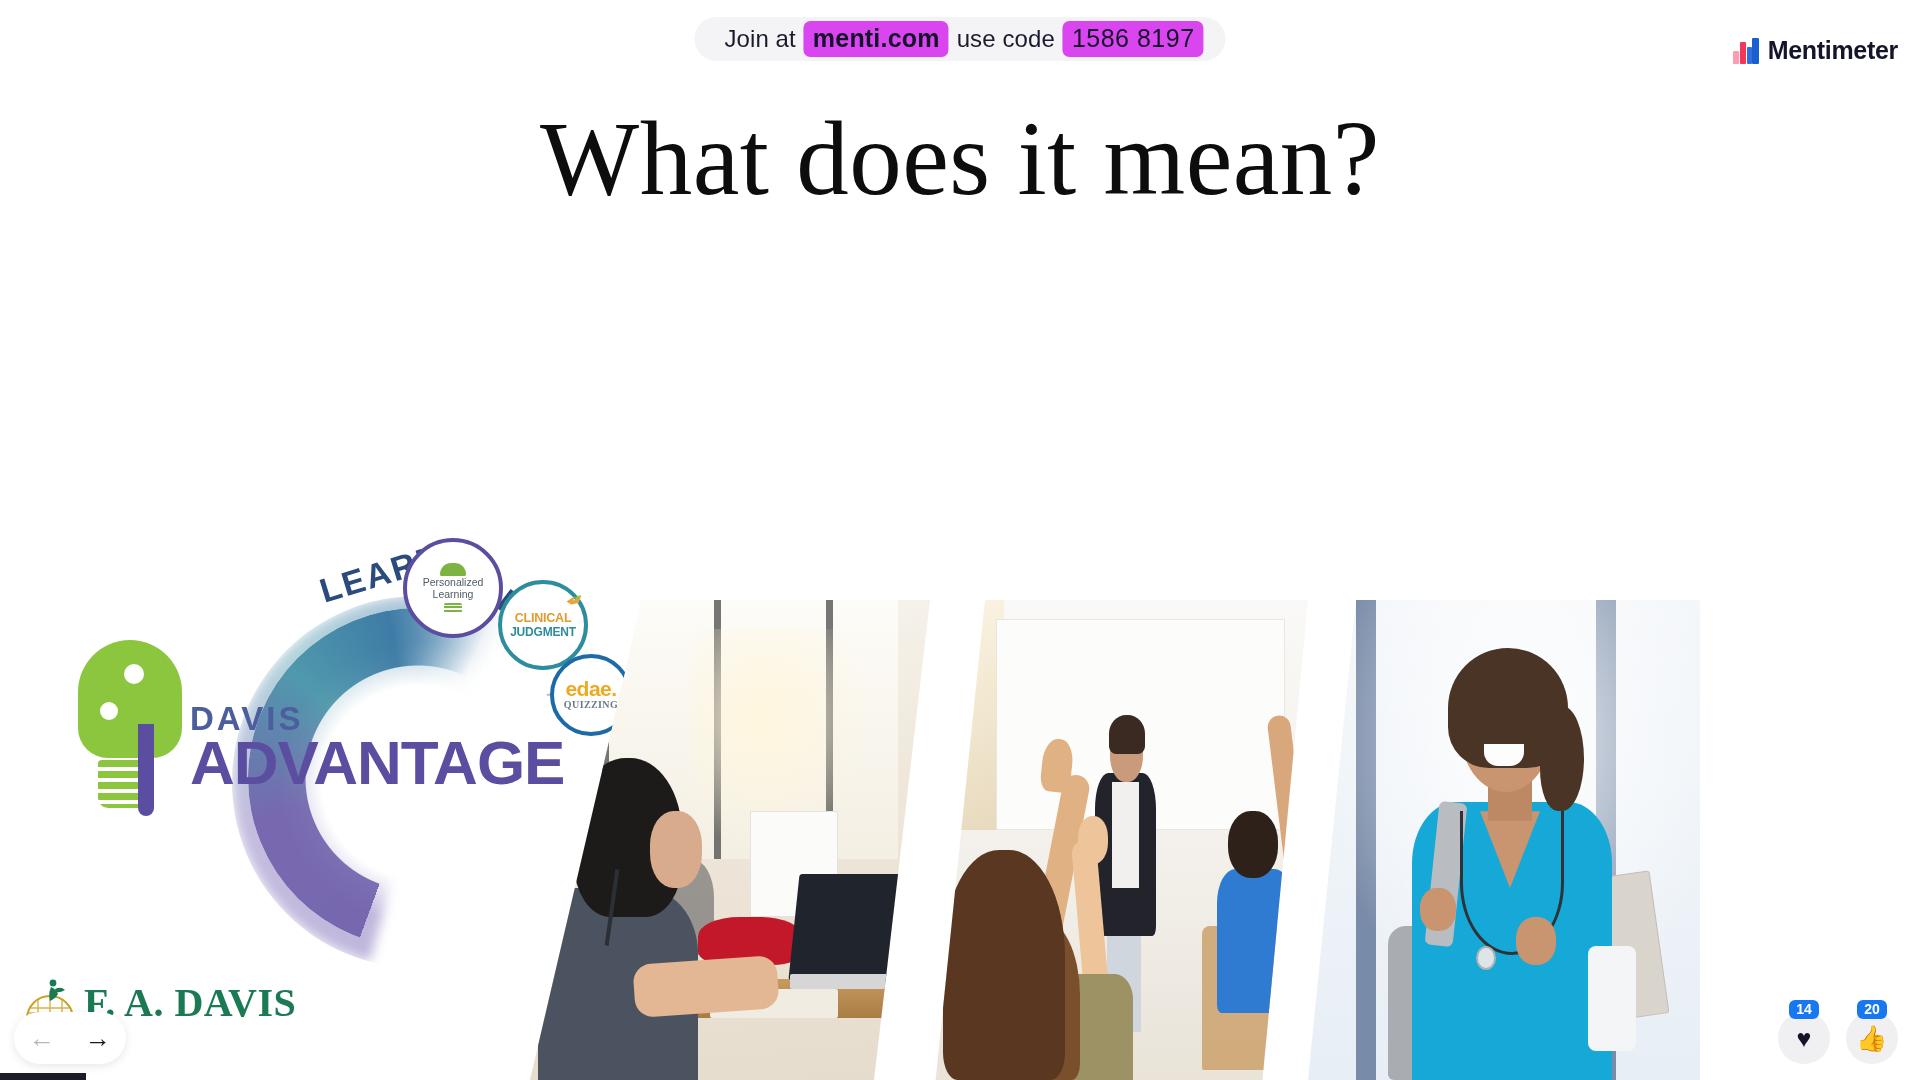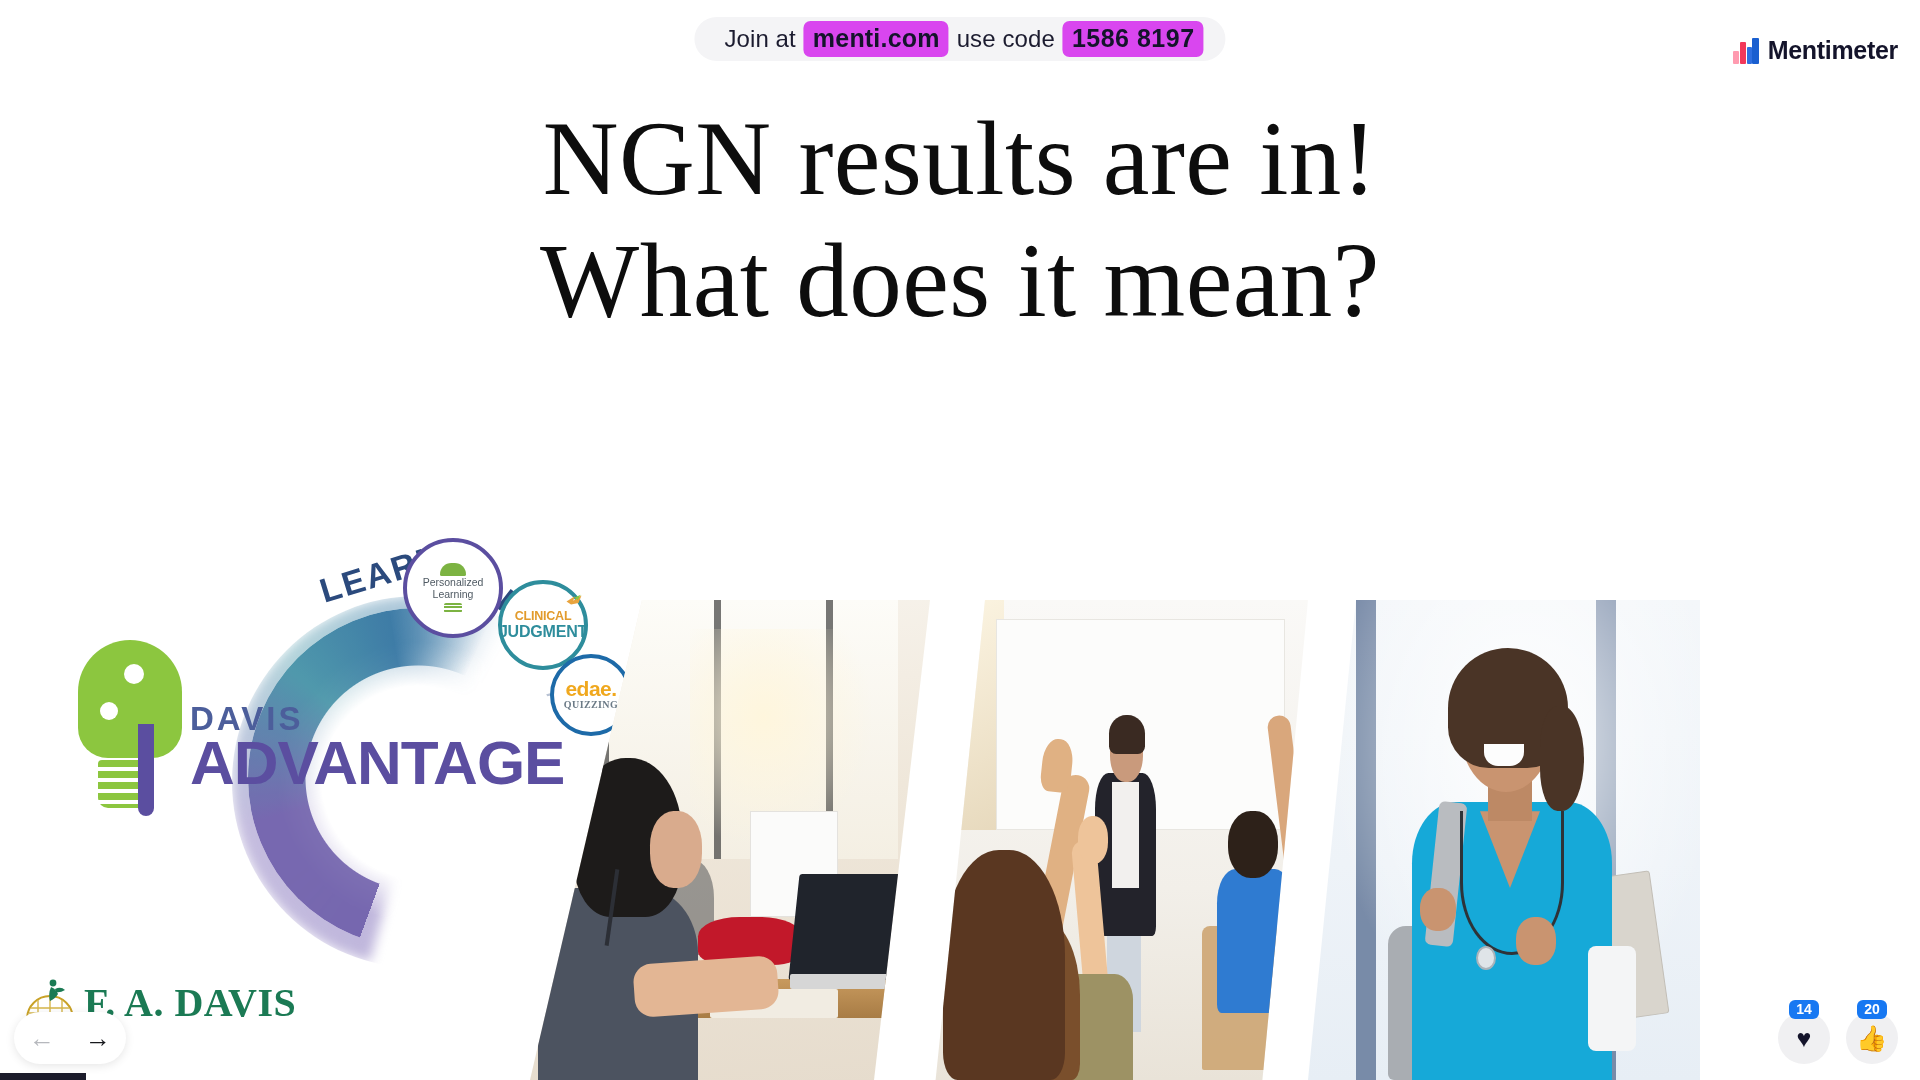--- a/index.html
+++ b/index.html
@@ -13,21 +13,21 @@
     position:absolute; top:17px; left:50%; transform:translateX(-50%);
     display:flex; align-items:center; gap:0px;
     background:#f4f4f6; border-radius:30px; padding:6px 22px;
     height:44px;
   }
   .joinbar .txt{ font-size:24px; color:#1b1b2f; letter-spacing:0.1px; padding:0 8px; }
   .joinbar .chip{
     font-size:25px; font-weight:700; color:#14142b; background:#d946ef;
     border-radius:7px; padding:3px 9px 4px 9px; letter-spacing:0.2px;
   }
-  .joinbar .chip.code{ font-weight:700; letter-spacing:0.5px; }
+  .joinbar .chip.code{ font-weight:400; letter-spacing:0.5px; }
 
   
   .menti-logo{
     position:absolute; top:36px; right:22px;
     display:flex; align-items:center; gap:9px;
   }
   .menti-mark{ width:26px; height:26px; position:relative; }
   .menti-mark i{ position:absolute; bottom:0; display:block; border-radius:1px; }
   .menti-name{ font-size:25px; font-weight:700; color:#14142b; letter-spacing:-0.3px; }
 
@@ -82,21 +82,21 @@
     position:absolute; border-radius:50%; background:#fff;
     display:flex; flex-direction:column; align-items:center; justify-content:center;
     text-align:center;
   }
   .b-personal{ left:205px; top:-50px; width:100px; height:100px; border:4px solid #5b4ea0; }
   .b-clinical{ left:300px; top:-8px; width:90px; height:90px; border:4px solid #2e8d9c; }
   .b-edae{    left:352px; top:66px; width:82px; height:82px; border:4px solid #1d6aa8; }
 
   .b-personal .lbl{ font-size:10.5px; color:#4f5a63; line-height:1.1; font-weight:400; }
   .b-clinical .l1{ font-size:12.5px; font-weight:700; color:#e29b2c; letter-spacing:-.2px; }
-  .b-clinical .l2{ font-size:16px; font-weight:700; color:#2e8d9c; letter-spacing:-.2px; }
+  .b-clinical .l2{ font-size:12px; font-weight:700; color:#2e8d9c; letter-spacing:-.2px; }
   .b-edae .l1{ font-size:21px; font-weight:700; color:#f0a81e; letter-spacing:-.5px; line-height:.9; }
   .b-edae .l2{ font-size:10px; font-weight:700; color:#6b7a86; letter-spacing:.4px;
                font-family:"Liberation Serif", serif; }
 
   .mini-bulb{ width:26px; height:13px; position:relative; margin-bottom:1px; }
   .mini-bulb .dome{ position:absolute; inset:0; background:#7cb342;
       border-radius:14px 14px 2px 2px; }
   .mini-base{ width:18px; height:10px; margin-top:2px;
       background:repeating-linear-gradient(#7cb342 0 2px, #fff 2px 3.4px); border-radius:2px; }
 
@@ -298,21 +298,20 @@
     <span class="menti-mark">
       <i style="left:0;width:6px;height:13px;background:#ff9bb0;"></i>
       <i style="left:7px;width:6px;height:22px;background:#f2385a;"></i>
       <i style="left:14px;width:5px;height:17px;background:#2f6fe0;"></i>
       <i style="left:19px;width:7px;height:26px;background:#1a5fd0;"></i>
     </span>
     <span class="menti-name">Mentimeter</span>
   </div>
 
   <div class="title-wrap">
-    <div class="title-line">NGN results are in!</div>
     <div class="title-line">What does it mean?</div>
   </div>
 
   <div class="davis-adv">
 
     <div class="arc">
       <div class="ring-soft"></div>
       <div class="ring"></div>
 
       <div class="arc-word arc-w-learn">LEARN</div>

